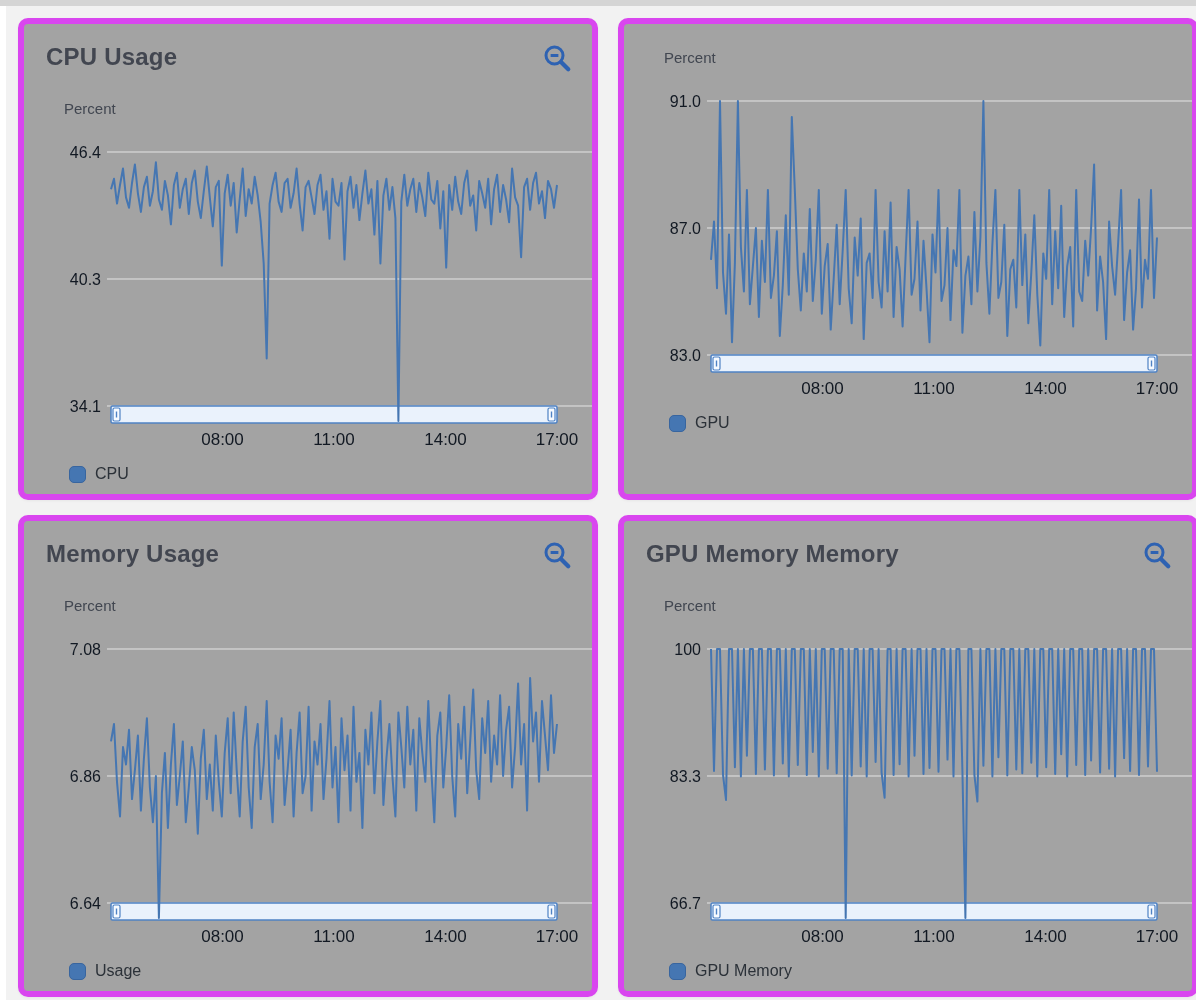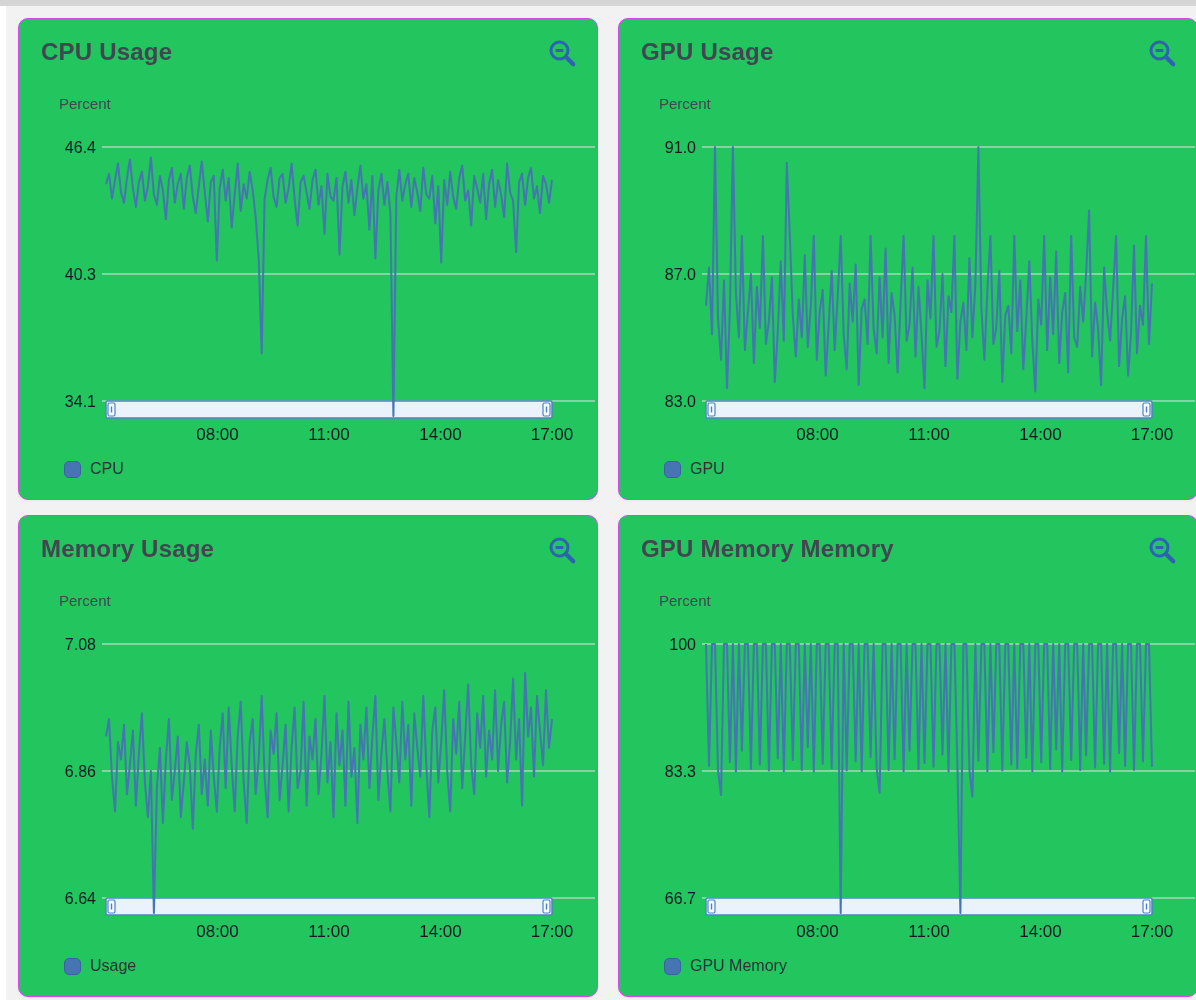--- a/index.html
+++ b/index.html
@@ -1,21 +1,21 @@
 <!DOCTYPE html>
 <html><head>
 <meta charset="utf-8">
 <style>
   html,body{margin:0;padding:0;width:1196px;height:1000px;overflow:hidden;
     background:#f2f2f2;font-family:"Liberation Sans",sans-serif;position:relative;}
   .top-strip{position:absolute;top:0;left:0;right:0;height:6px;background:#d5d5d5;}
   .left-strip{position:absolute;top:6px;left:0;width:6px;bottom:0;background:#ffffff;}
   .grid{position:absolute;left:18px;top:18px;display:grid;
     grid-template-columns:580px 580px;grid-auto-rows:482px;column-gap:20px;row-gap:15px;}
-  .card{background:#22c55e;border:1px solid #d946ef;border-radius:10px;
+  .card{background:#a3a3a3;border:6px solid #d946ef;border-radius:10px;
     box-shadow:0 1px 3px rgba(0,0,0,.05);overflow:hidden;position:relative;}
   .card-head{display:flex;justify-content:space-between;align-items:flex-start;
     padding:16px 18px 0 22px;}
   .title{margin:0;font-size:24px;font-weight:700;color:#424650;letter-spacing:.2px;line-height:33px;}
   .zoombtn{background:none;border:none;padding:2px;margin-top:1px;cursor:pointer;line-height:0;}
   .unit{margin:24px 0 0 40px;font-size:15px;color:#414650;line-height:20px;}
   svg.plot{display:block;margin:2px 0 0 18px;}
   .legend{display:flex;align-items:flex-end;gap:9px;margin:10px 0 0 24px;cursor:pointer;padding-left:21px;}
   .swatch{width:17px;height:17px;border-radius:5px;box-sizing:border-box;
     border:1px solid #38659f;background:#4576b2;}
@@ -61,30 +61,20 @@
         <text x="403.5" y="324" text-anchor="middle" font-size="17" fill="#121923">14:00</text>
         <text x="515" y="324" text-anchor="middle" font-size="17" fill="#121923">17:00</text>
       </svg>
     <div class="legend">
       <span class="swatch" style="background: rgb(69, 118, 178);"></span>
       <span class="legend-label">CPU</span>
     </div>
   </section>
 
   <section class="card">
-    <div class="card-head">
-      <h2 class="title">GPU Usage</h2>
-      <button class="zoombtn">
-        <svg width="30" height="30" viewBox="0 0 24 24">
-          <circle cx="10" cy="10" r="6.8" fill="none" stroke="#2e62b2" stroke-width="2.4"></circle>
-          <line x1="6.9" y1="10" x2="13.1" y2="10" stroke="#2e62b2" stroke-width="2.4"></line>
-          <line x1="15.2" y1="15.2" x2="21" y2="21" stroke="#2e62b2" stroke-width="3.4" stroke-linecap="round"></line>
-        </svg>
-      </button>
-    </div>
     <div class="unit">Percent</div>
     <svg class="plot" width="560" height="334" viewBox="0 0 560 334">
         <line x1="65" y1="31" x2="558" y2="31" stroke="#e4e4e4" stroke-width="1"></line>
         <text x="59" y="37" text-anchor="end" font-size="16" fill="#121923">91.0</text>
         <line x1="65" y1="158" x2="558" y2="158" stroke="#e4e4e4" stroke-width="1"></line>
         <text x="59" y="164" text-anchor="end" font-size="16" fill="#121923">87.0</text>
         <line x1="65" y1="285" x2="558" y2="285" stroke="#e4e4e4" stroke-width="1"></line>
         <text x="59" y="291" text-anchor="end" font-size="16" fill="#121923">83.0</text>
         <g>
           <rect x="69" y="285" width="446" height="17" rx="1.5" fill="#eaf2fc" stroke="#4f82c4" stroke-width="1.5"></rect>

